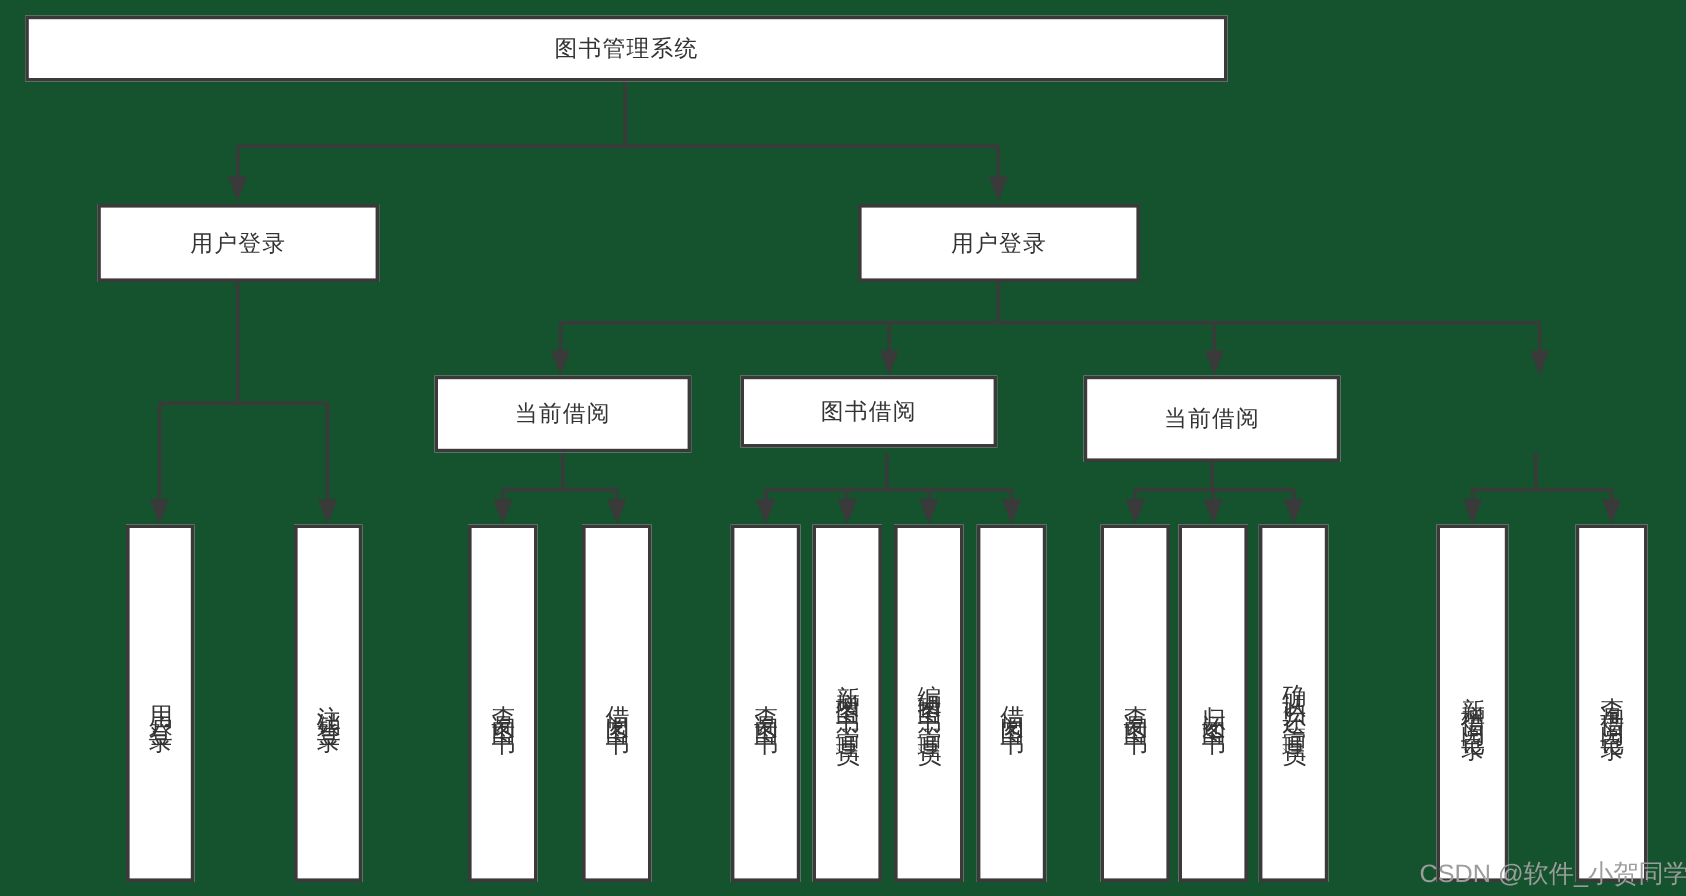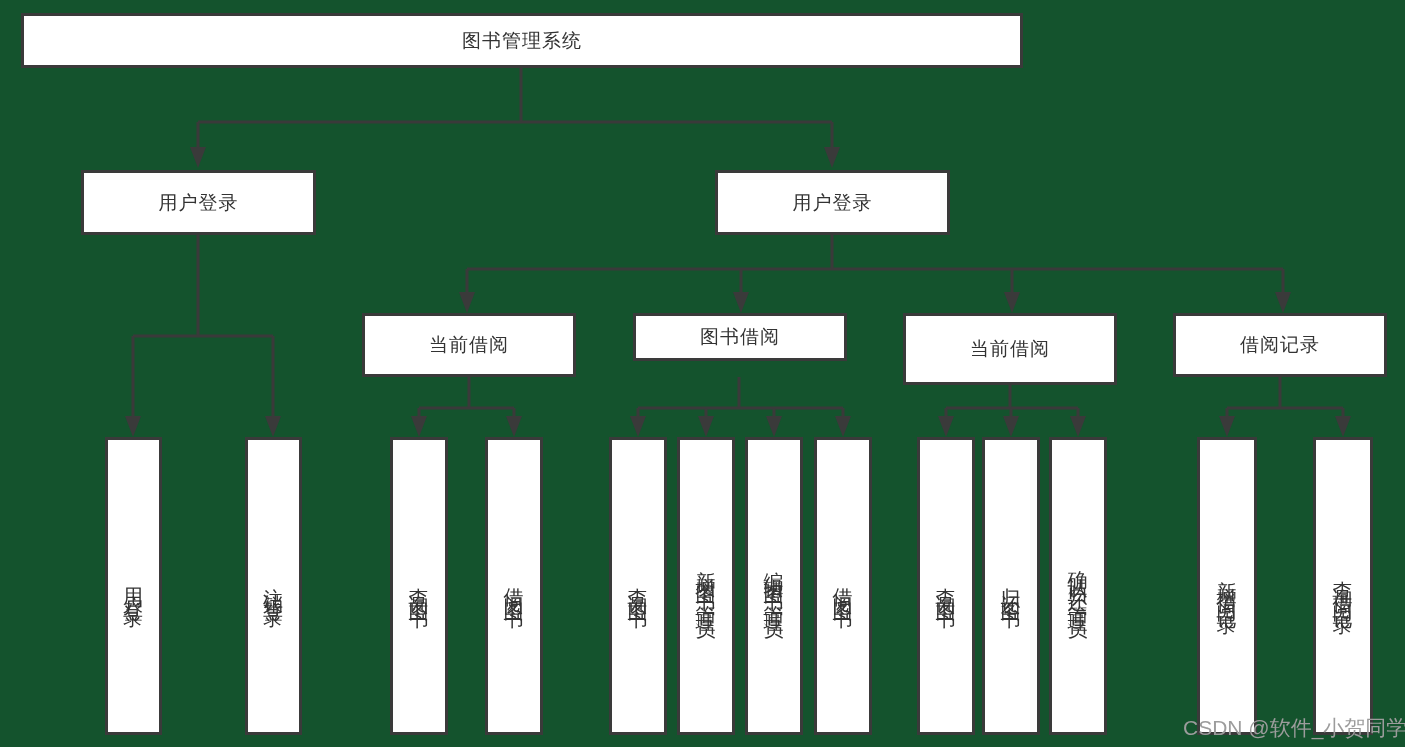--- a/index.html
+++ b/index.html
@@ -73,28 +73,25 @@
   <div class="node h" style="left:81px;top:170px;width:235px;height:65px">
     <span>用户登录</span>
   </div>
   <div class="node h" style="left:715px;top:170px;width:235px;height:65px">
     <span>用户登录</span>
   </div>
 
   <div class="node h" style="left:362px;top:313px;width:214px;height:64px">
     <span>当前借阅</span>
   </div>
-  <div class="node h" style="left:633px;top:313px;width:214px;height:48px">
+  <div class="node h" style="left:617px;top:313px;width:214px;height:60px">
     <span>图书借阅</span>
   </div>
   <div class="node h" style="left:903px;top:313px;width:214px;height:72px">
     <span>当前借阅</span>
-  </div>
-  <div class="node h" style="left:1173px;top:313px;width:214px;height:64px">
-    <span>借阅记录</span>
   </div>
 
   <div class="node v" style="left:105px;top:437px;width:57px;height:298px">
     <span>用户登录</span>
   </div>
   <div class="node v" style="left:245px;top:437px;width:57px;height:298px">
     <span>注销登录</span>
   </div>
 
   <div class="node v" style="left:390px;top:437px;width:58px;height:298px">

